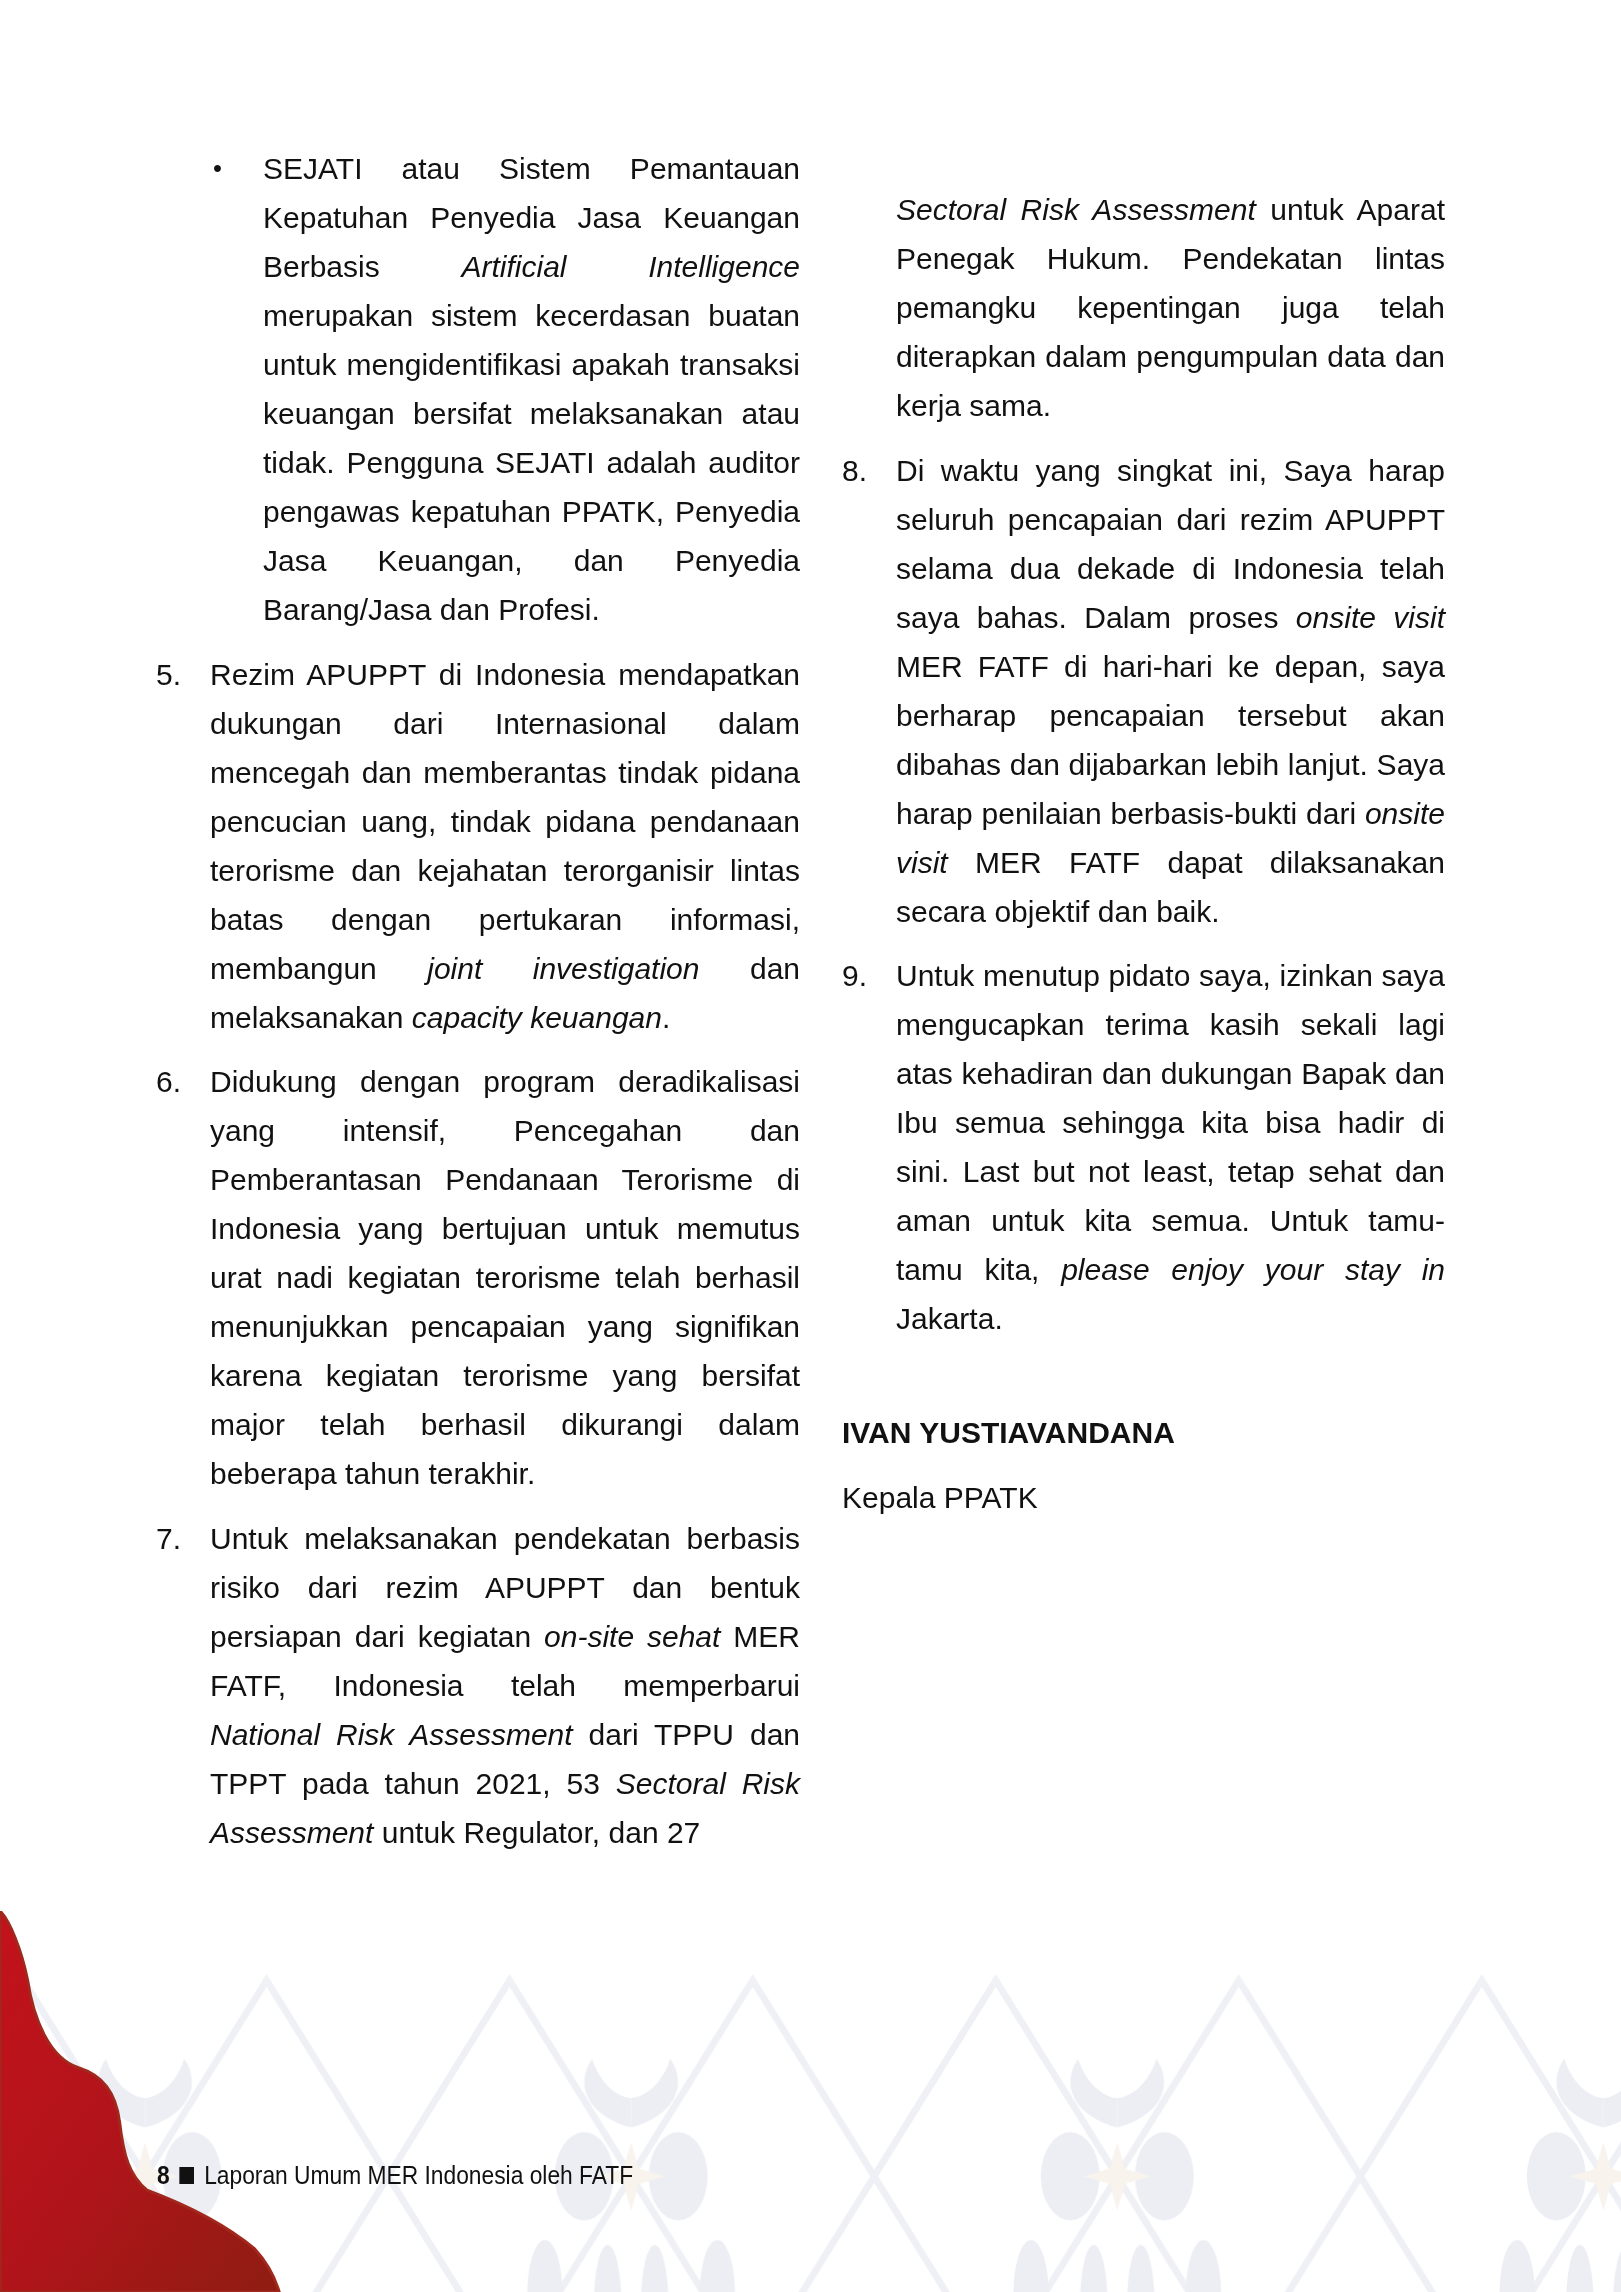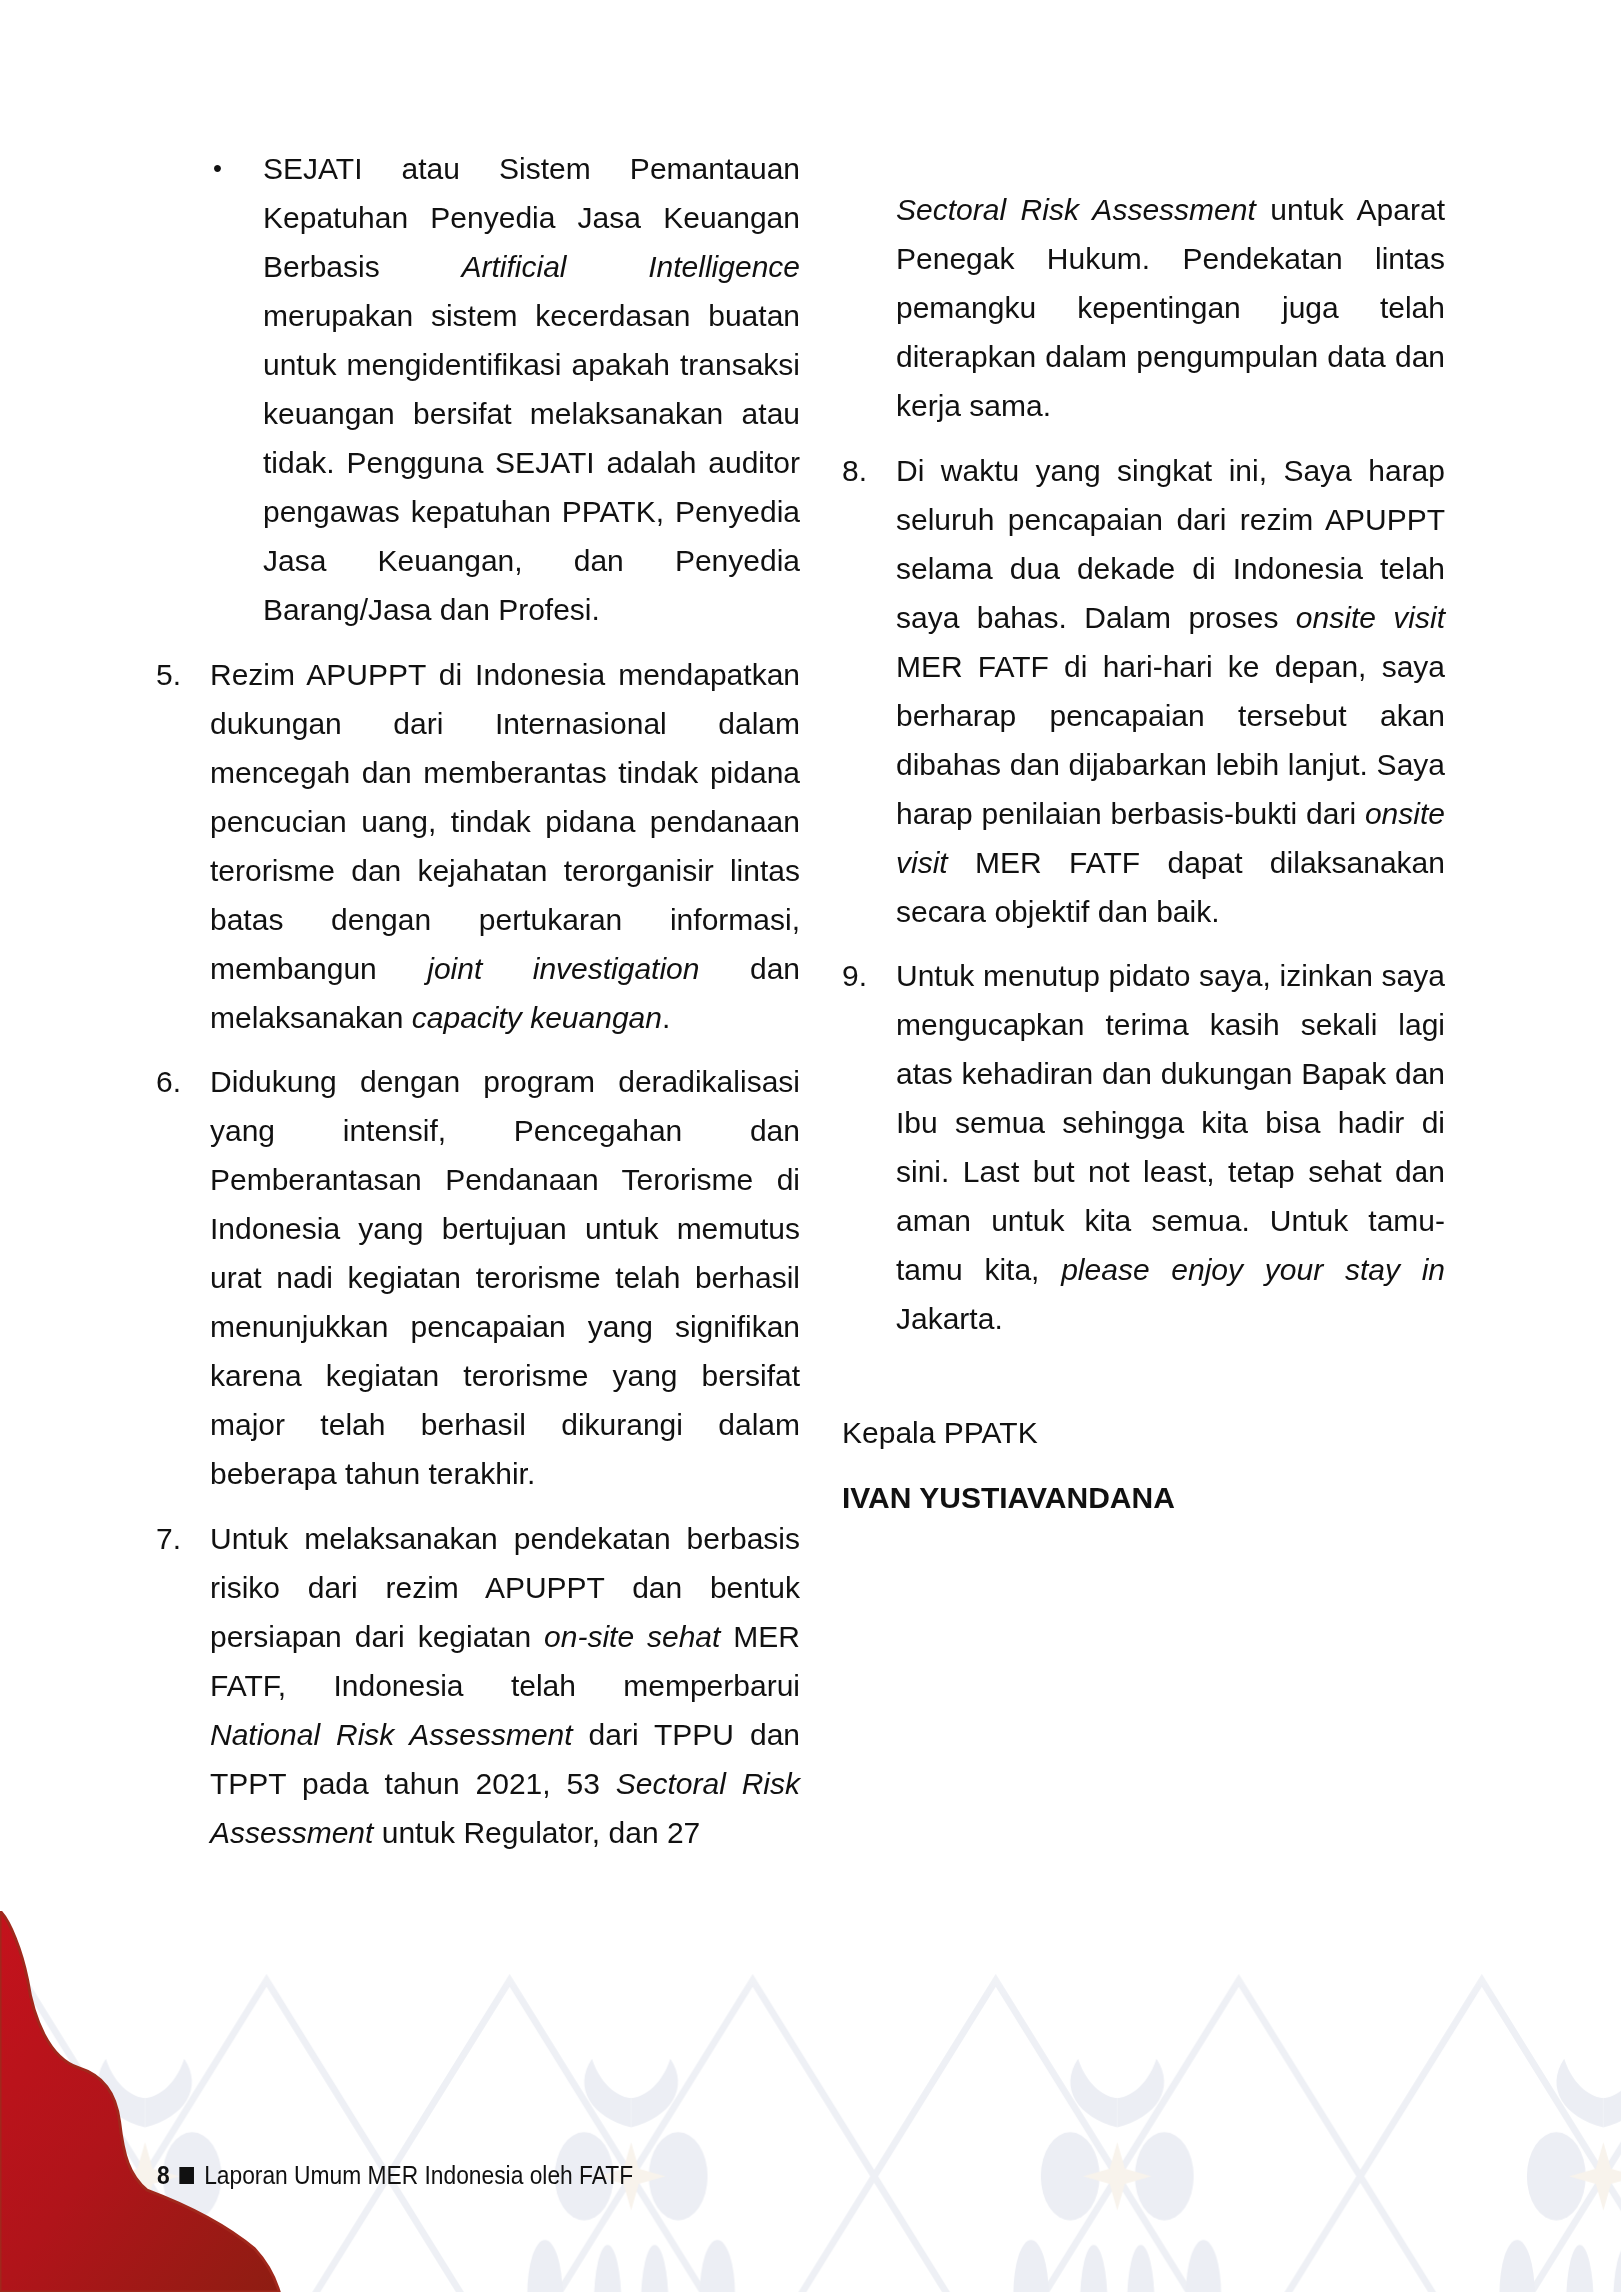--- a/index.html
+++ b/index.html
@@ -113,22 +113,22 @@
     <span class="num">8.</span>
     <div class="rich"><span>Di waktu yang singkat ini, Saya harap seluruh pencapaian dari rezim APUPPT selama dua dekade di Indonesia telah saya bahas. Dalam proses </span><i>onsite visit</i><span> MER FATF di hari-hari ke depan, saya berharap pencapaian tersebut akan dibahas dan dijabarkan lebih lanjut. Saya harap penilaian berbasis-bukti dari </span><i>onsite visit</i><span> MER FATF dapat dilaksanakan secara objektif dan baik.</span></div>
   </div>
 
   <div class="item">
     <span class="num">9.</span>
     <div class="rich"><span>Untuk menutup pidato saya, izinkan saya mengucapkan terima kasih sekali lagi atas kehadiran dan dukungan Bapak dan Ibu semua sehingga kita bisa hadir di sini. Last but not least, tetap sehat dan aman untuk kita semua. Untuk tamu-tamu kita, </span><i>please enjoy your stay in</i><span> Jakarta.</span></div>
   </div>
 
   <div class="sig-gap"></div>
+  <p class="para name">IVAN YUSTIAVANDANA</p>
   <p class="para">Kepala PPATK</p>
-  <p class="para name">IVAN YUSTIAVANDANA</p>
 </div>
 
 <div class="footer">
   <span class="page-num">8</span>
   <span class="square"></span>
   <span>Laporan Umum MER Indonesia oleh FATF</span>
 </div>
 
 
 </body></html>

